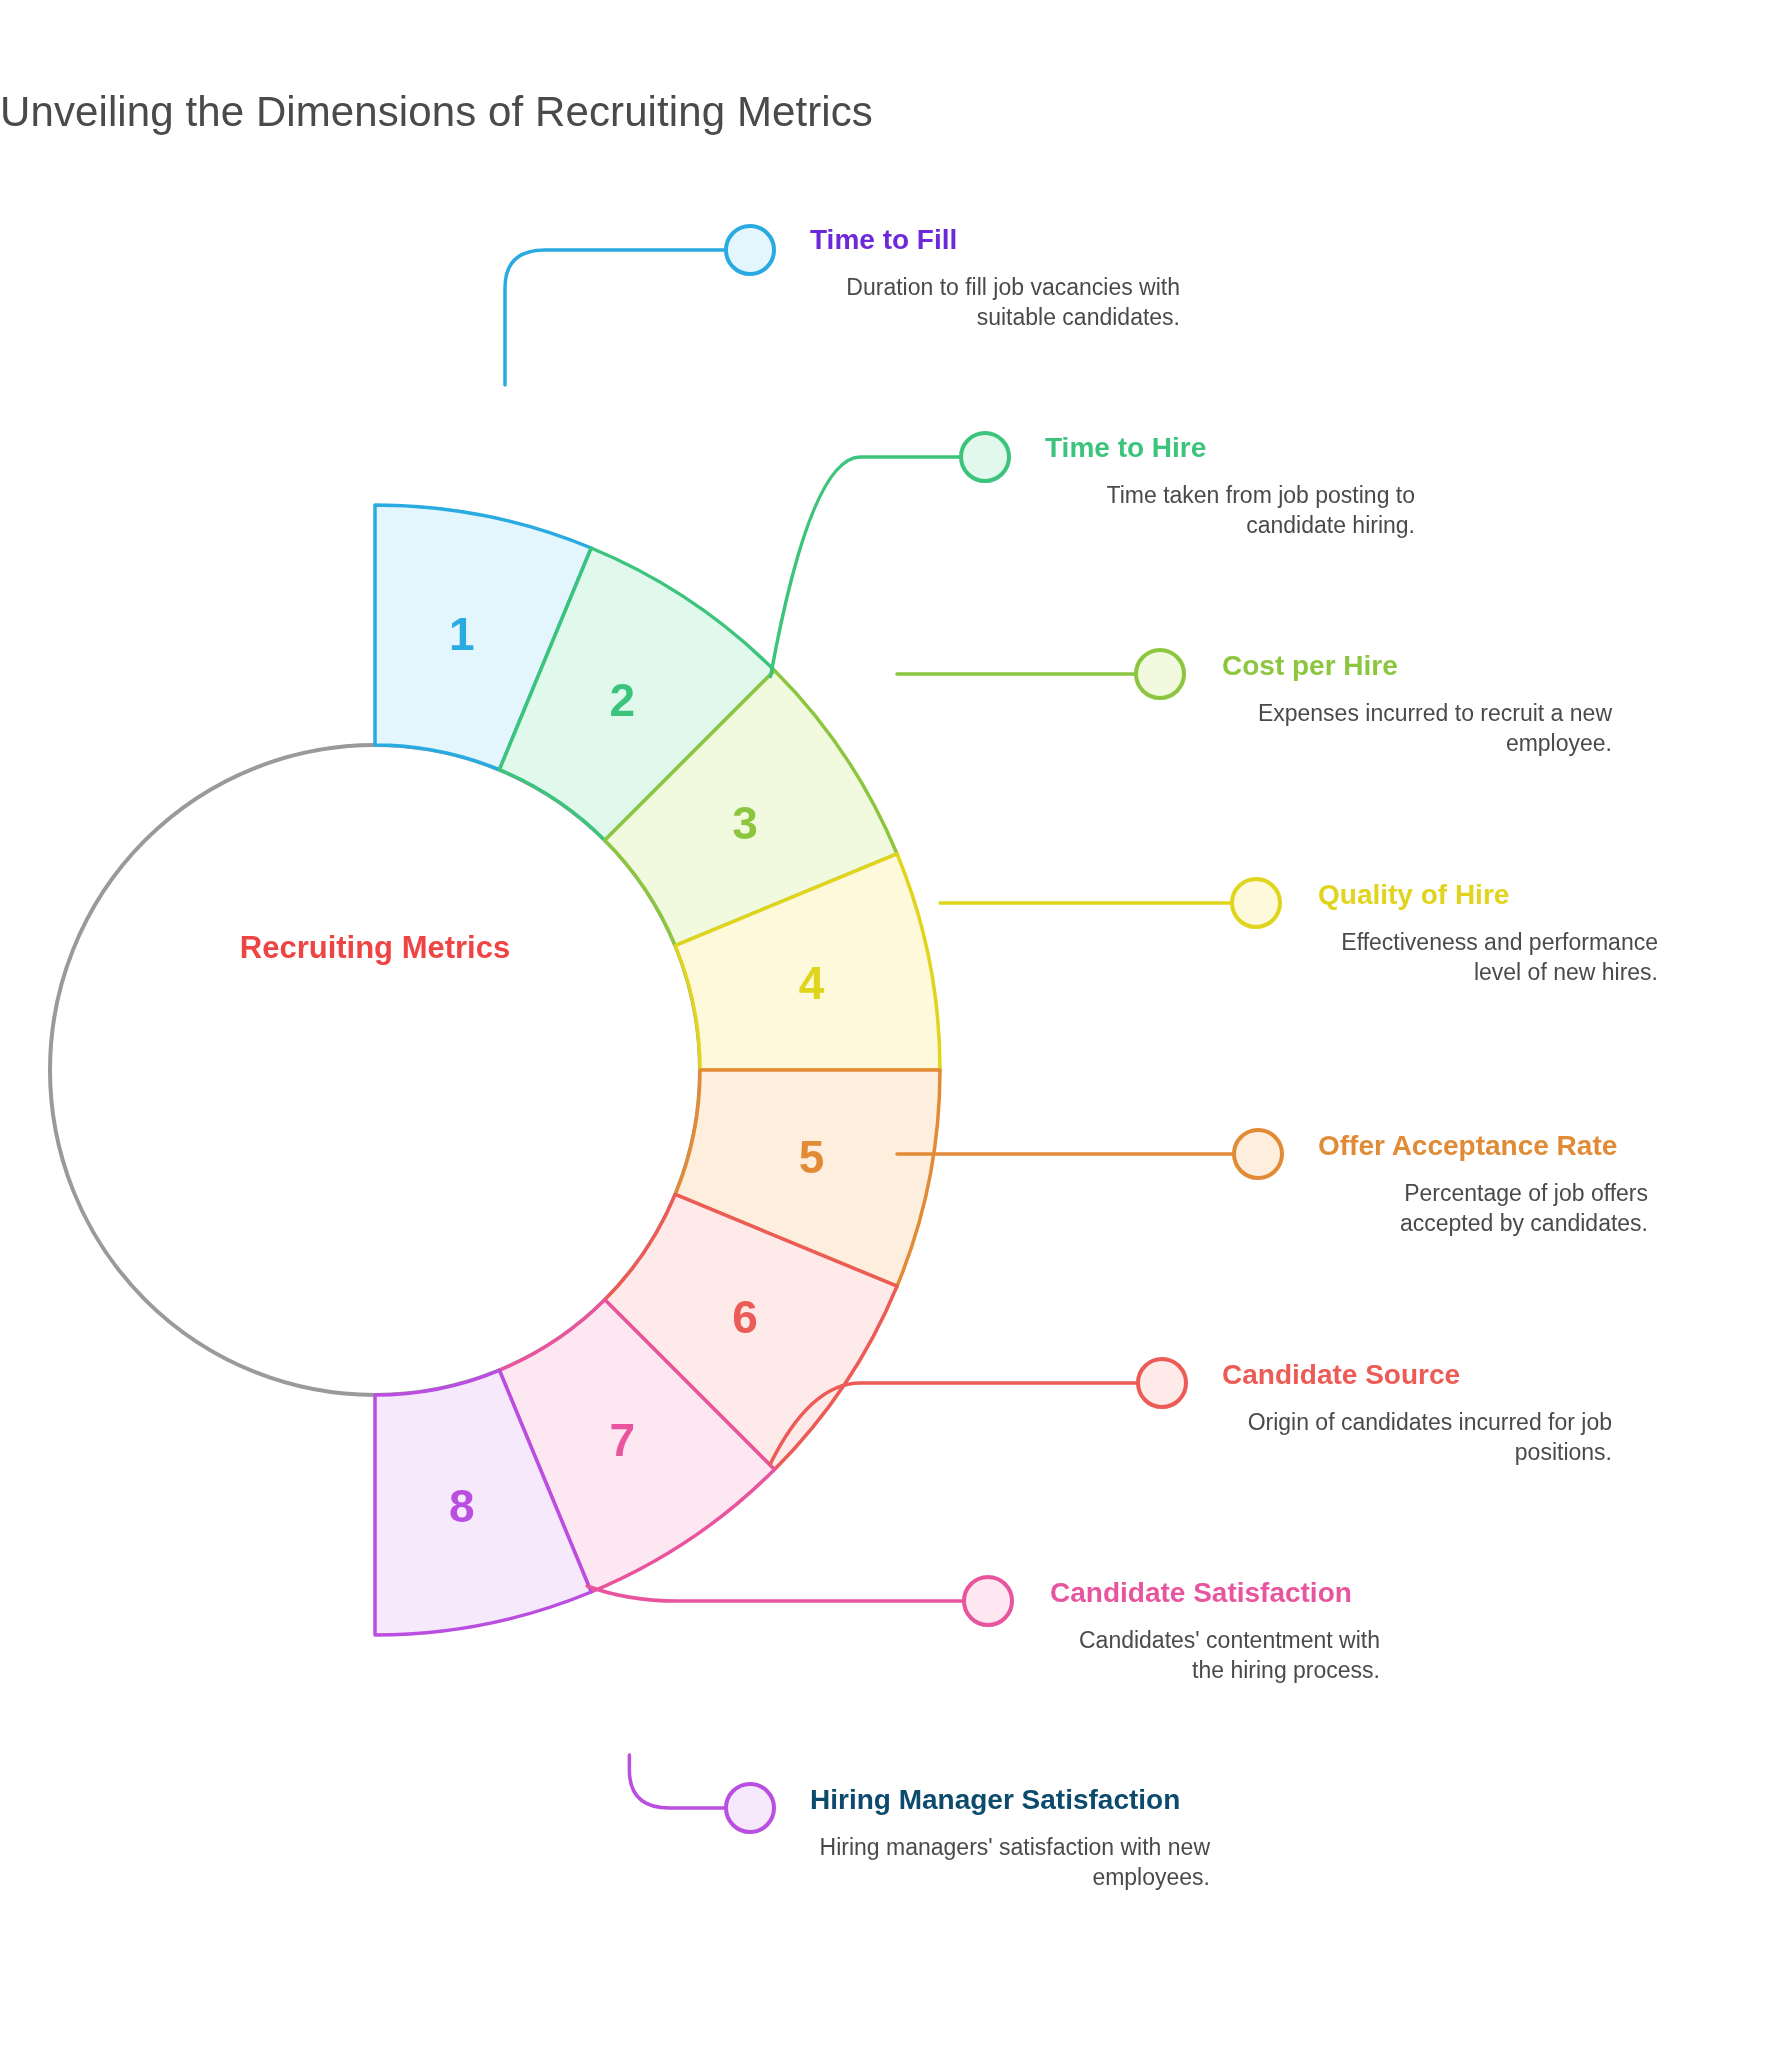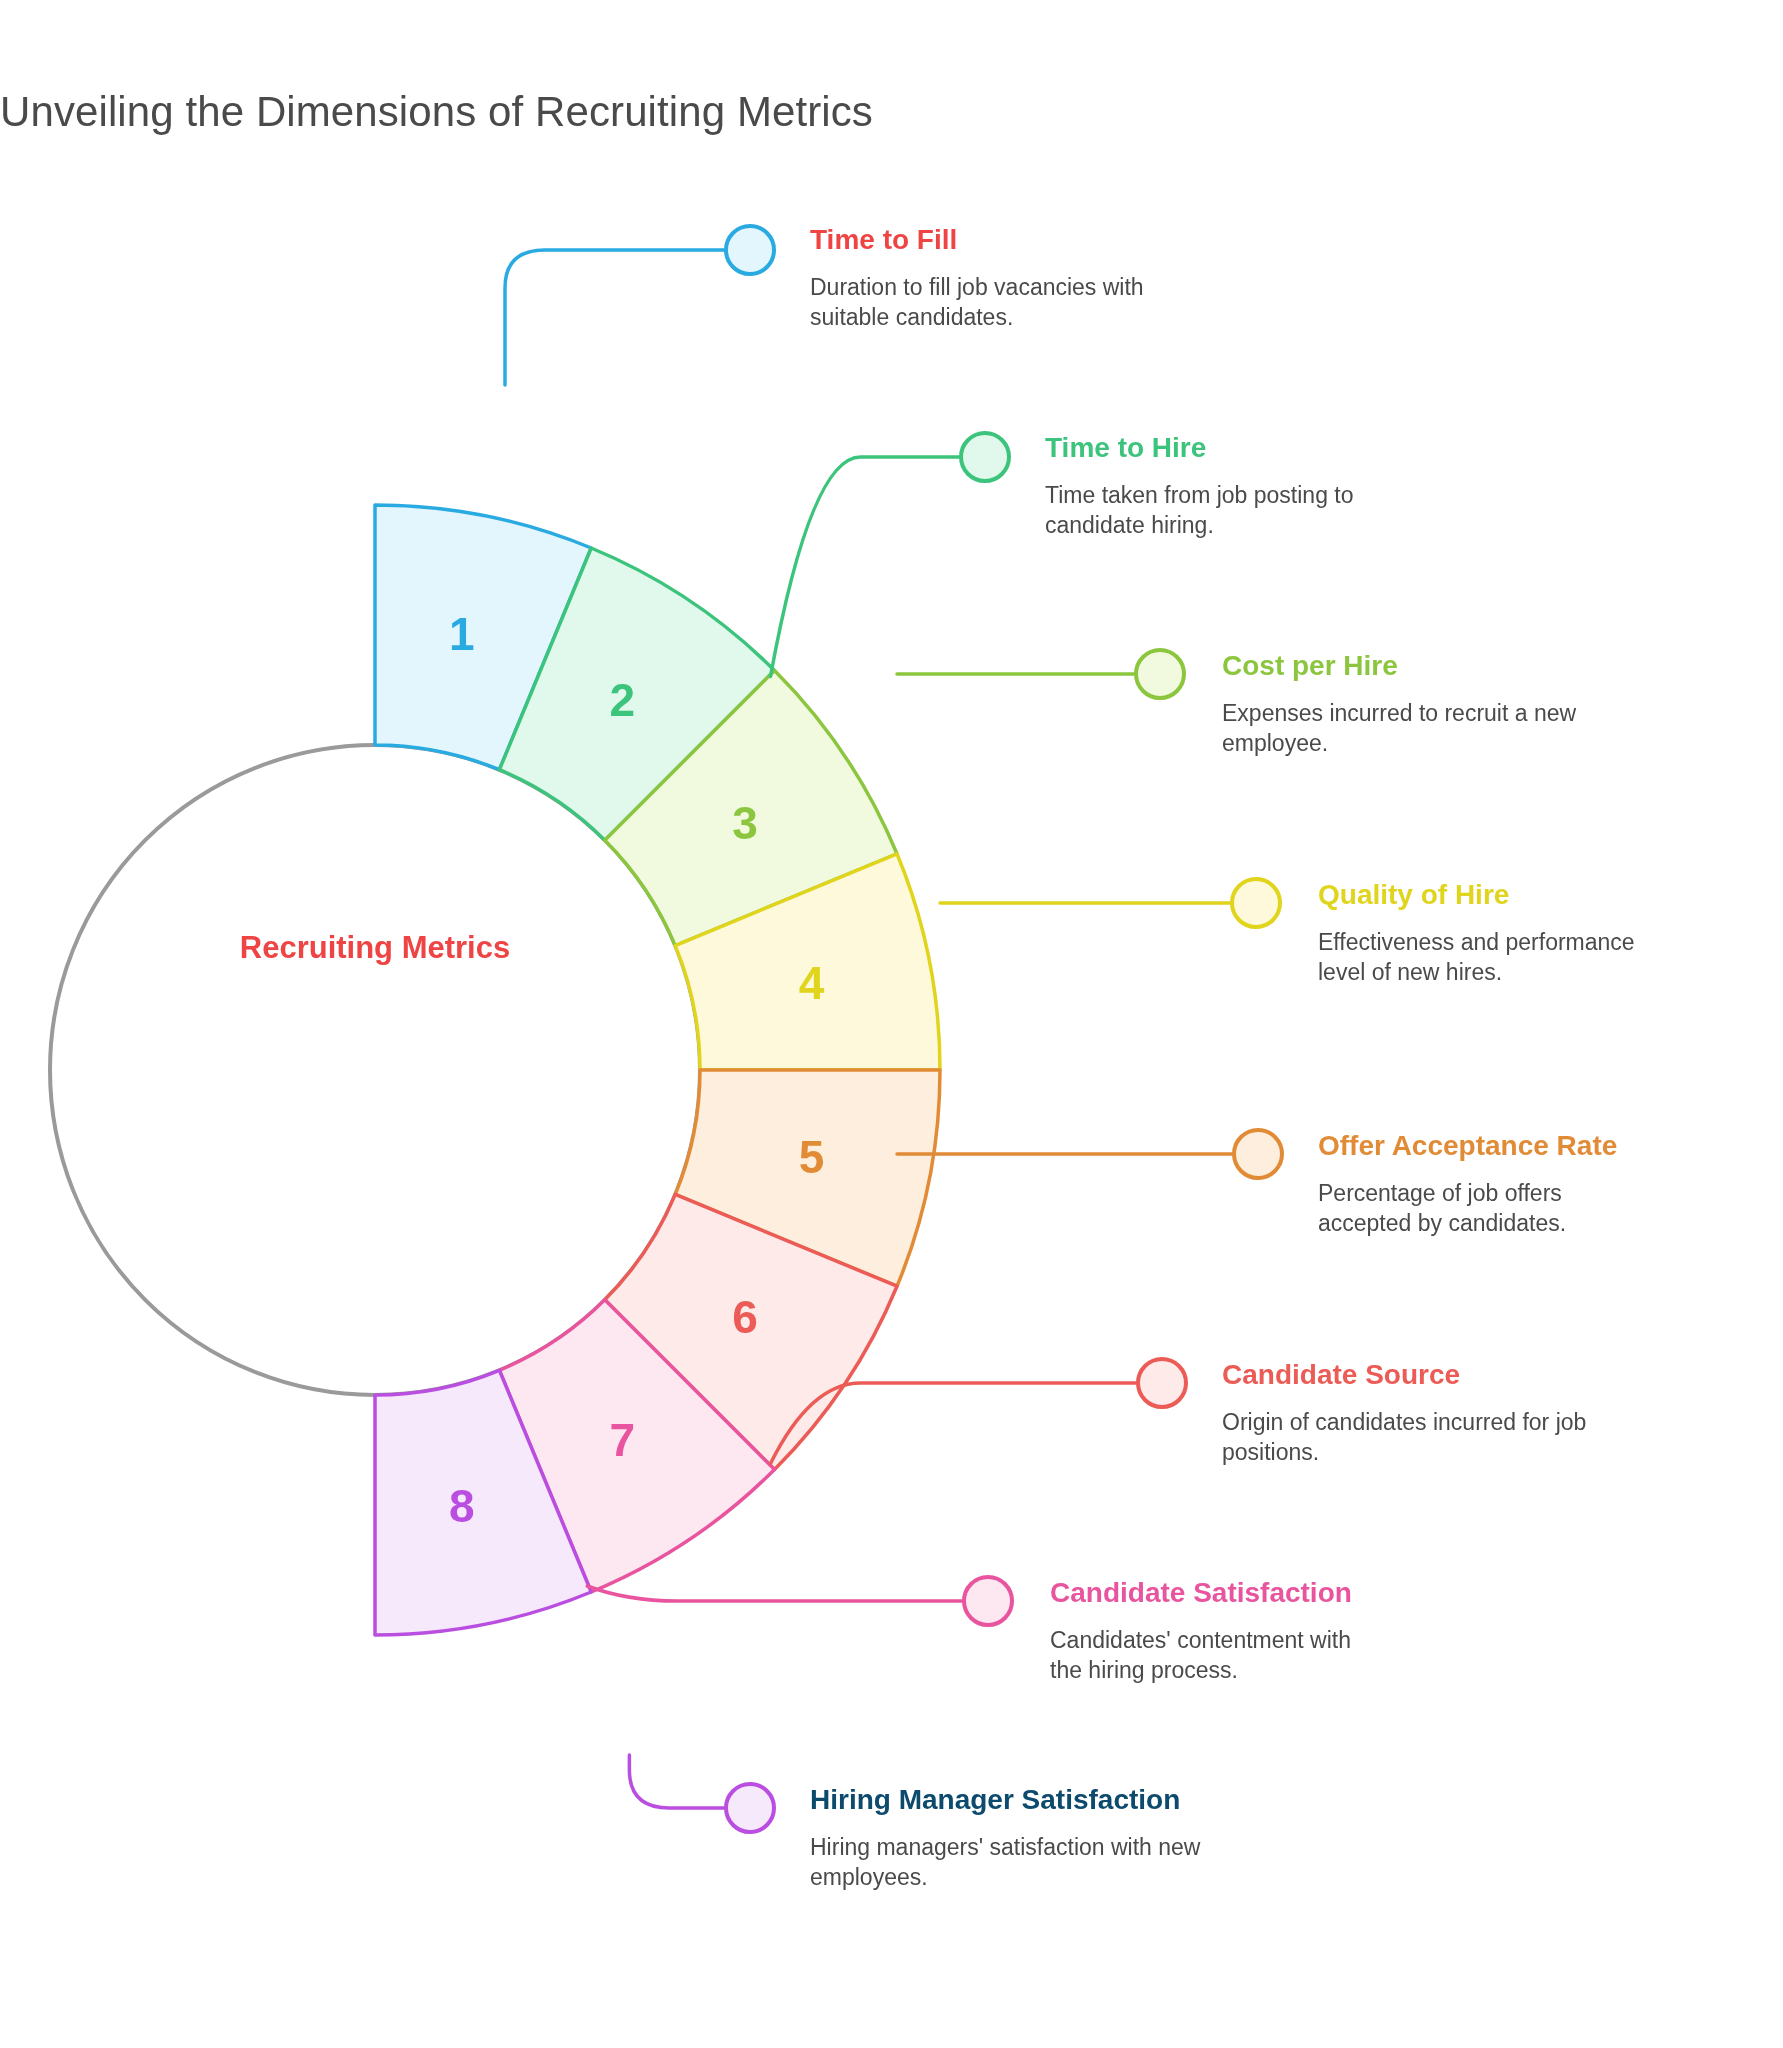--- a/index.html
+++ b/index.html
@@ -73,20 +73,21 @@
     font-size: 28px;
     font-weight: bold;
     line-height: 1.28;
     margin: 0 0 14px 0;
   }
   .item-desc {
     font-size: 23px;
     line-height: 1.32;
     color: #4a4a4a;
     margin: 0;
+    text-align: right;
   }
 </style>
 </head>
 <body>
 
 <div id="stage">
 
   <div class="chart-title">Unveiling the Dimensions of Recruiting Metrics</div>
 
   <svg class="diagram" viewBox="0 0 1783 2048">
@@ -132,21 +133,21 @@
         <text x="745.0039774746326" y="1317.2287536937229" class="seg-num" fill="#EC5B55">6</text>
         <text x="622.228753693723" y="1440.0039774746326" class="seg-num" fill="#E8549E">7</text>
         <text x="461.8151932971771" y="1506.4494497794376" class="seg-num" fill="#B94EE0">8</text>
       </g>
   </svg>
 
   <div class="hub-title">Recruiting Metrics</div>
 
   <div id="labels">
       <div class="item-block" style="left: 810px; top: 222px; width: 370px;">
-        <div class="item-title" style="color: #ef4444;">Time to Fill</div>
+        <div class="item-title" style="color: #6d28d9;">Time to Fill</div>
         <div class="item-desc">Duration to fill job vacancies with suitable candidates.</div>
       </div>
       <div class="item-block" style="left: 1045px; top: 430px; width: 370px;">
         <div class="item-title" style="color: rgb(60, 196, 124);">Time to Hire</div>
         <div class="item-desc">Time taken from job posting to candidate hiring.</div>
       </div>
       <div class="item-block" style="left: 1222px; top: 648px; width: 390px;">
         <div class="item-title" style="color: rgb(140, 198, 63);">Cost per Hire</div>
         <div class="item-desc">Expenses incurred to recruit a new employee.</div>
       </div>

